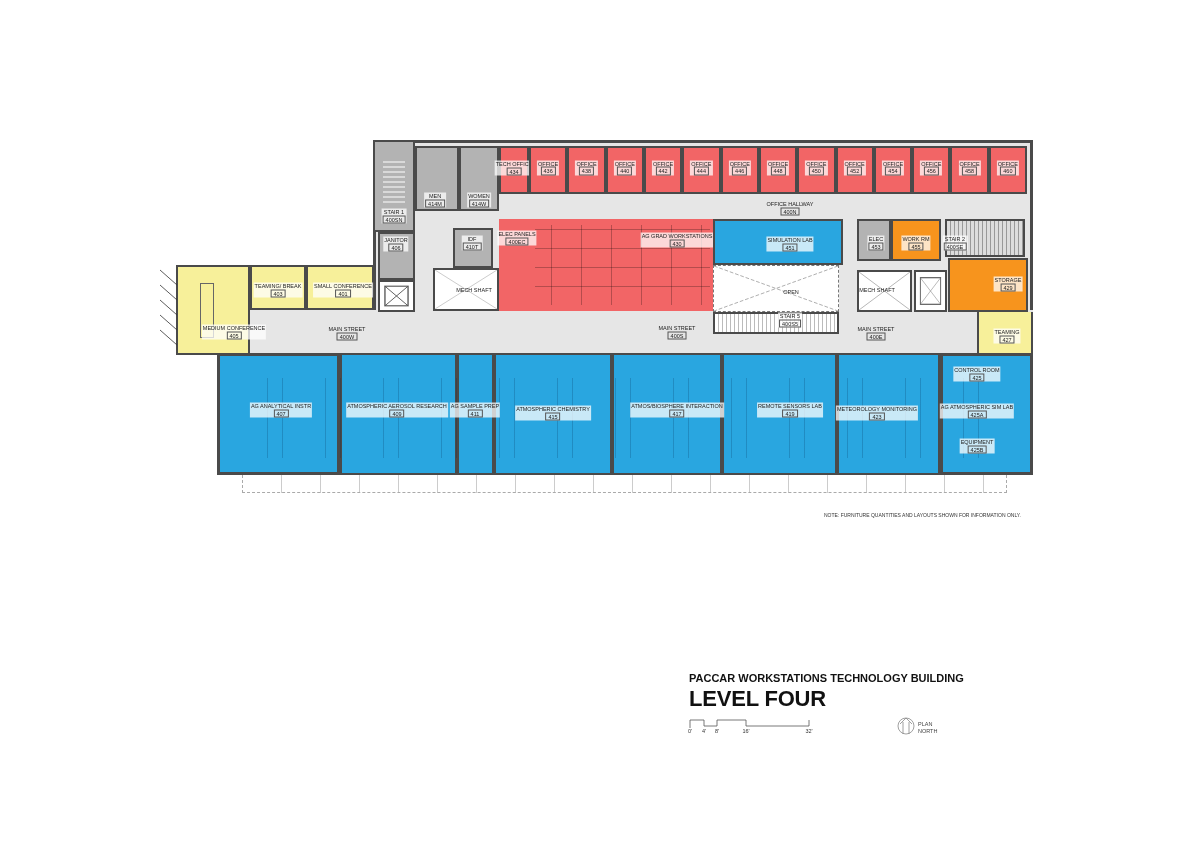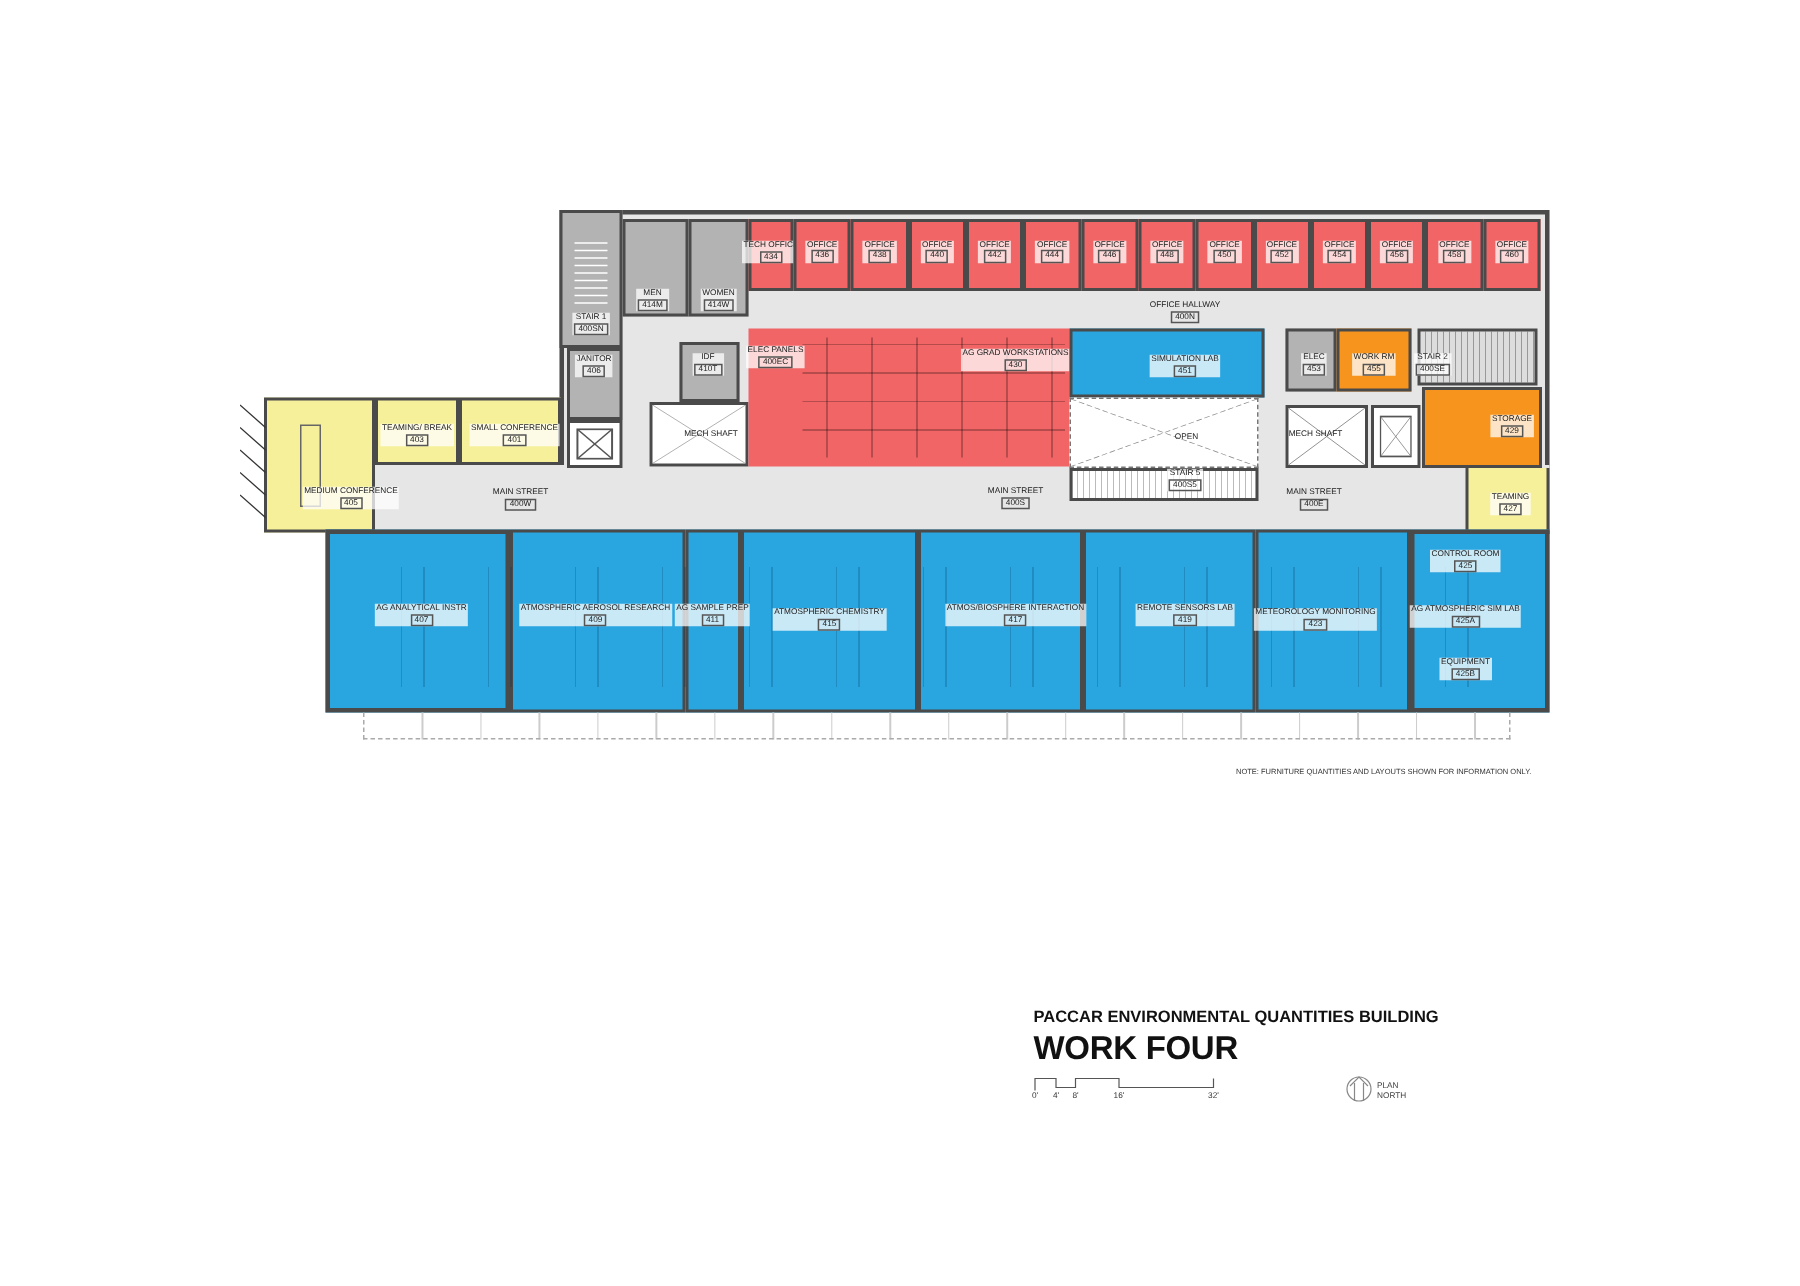--- a/index.html
+++ b/index.html
@@ -209,22 +209,22 @@
         <line x1="0" y1="5" x2="17" y2="20"></line>
         <line x1="0" y1="20" x2="17" y2="35"></line>
         <line x1="0" y1="35" x2="17" y2="50"></line>
         <line x1="0" y1="50" x2="17" y2="65"></line>
         <line x1="0" y1="65" x2="17" y2="80"></line>
       </g>
     </svg>
 
   <div class="note">NOTE: FURNITURE QUANTITIES AND LAYOUTS SHOWN FOR INFORMATION ONLY.</div>
 
-  <div class="title">PACCAR ENVIRONMENTAL QUANTITIES BUILDING</div>
-  <div class="subtitle">WORK FOUR</div>
+  <div class="title">PACCAR WORKSTATIONS TECHNOLOGY BUILDING</div>
+  <div class="subtitle">LEVEL FOUR</div>
 
   <div class="scale">
     <svg width="125" height="12">
         <polyline points="1,10 1,2 15,2 15,8 28,8 28,2 57,2 57,8 120,8 120,2" fill="none" stroke="#555" stroke-width="0.8"></polyline>
       </svg>
     <span class="tick" style="left:1px;">0'</span>
     <span class="tick" style="left:15px;">4'</span>
     <span class="tick" style="left:28px;">8'</span>
     <span class="tick" style="left:57px;">16'</span>
     <span class="tick" style="left:120px;">32'</span>

